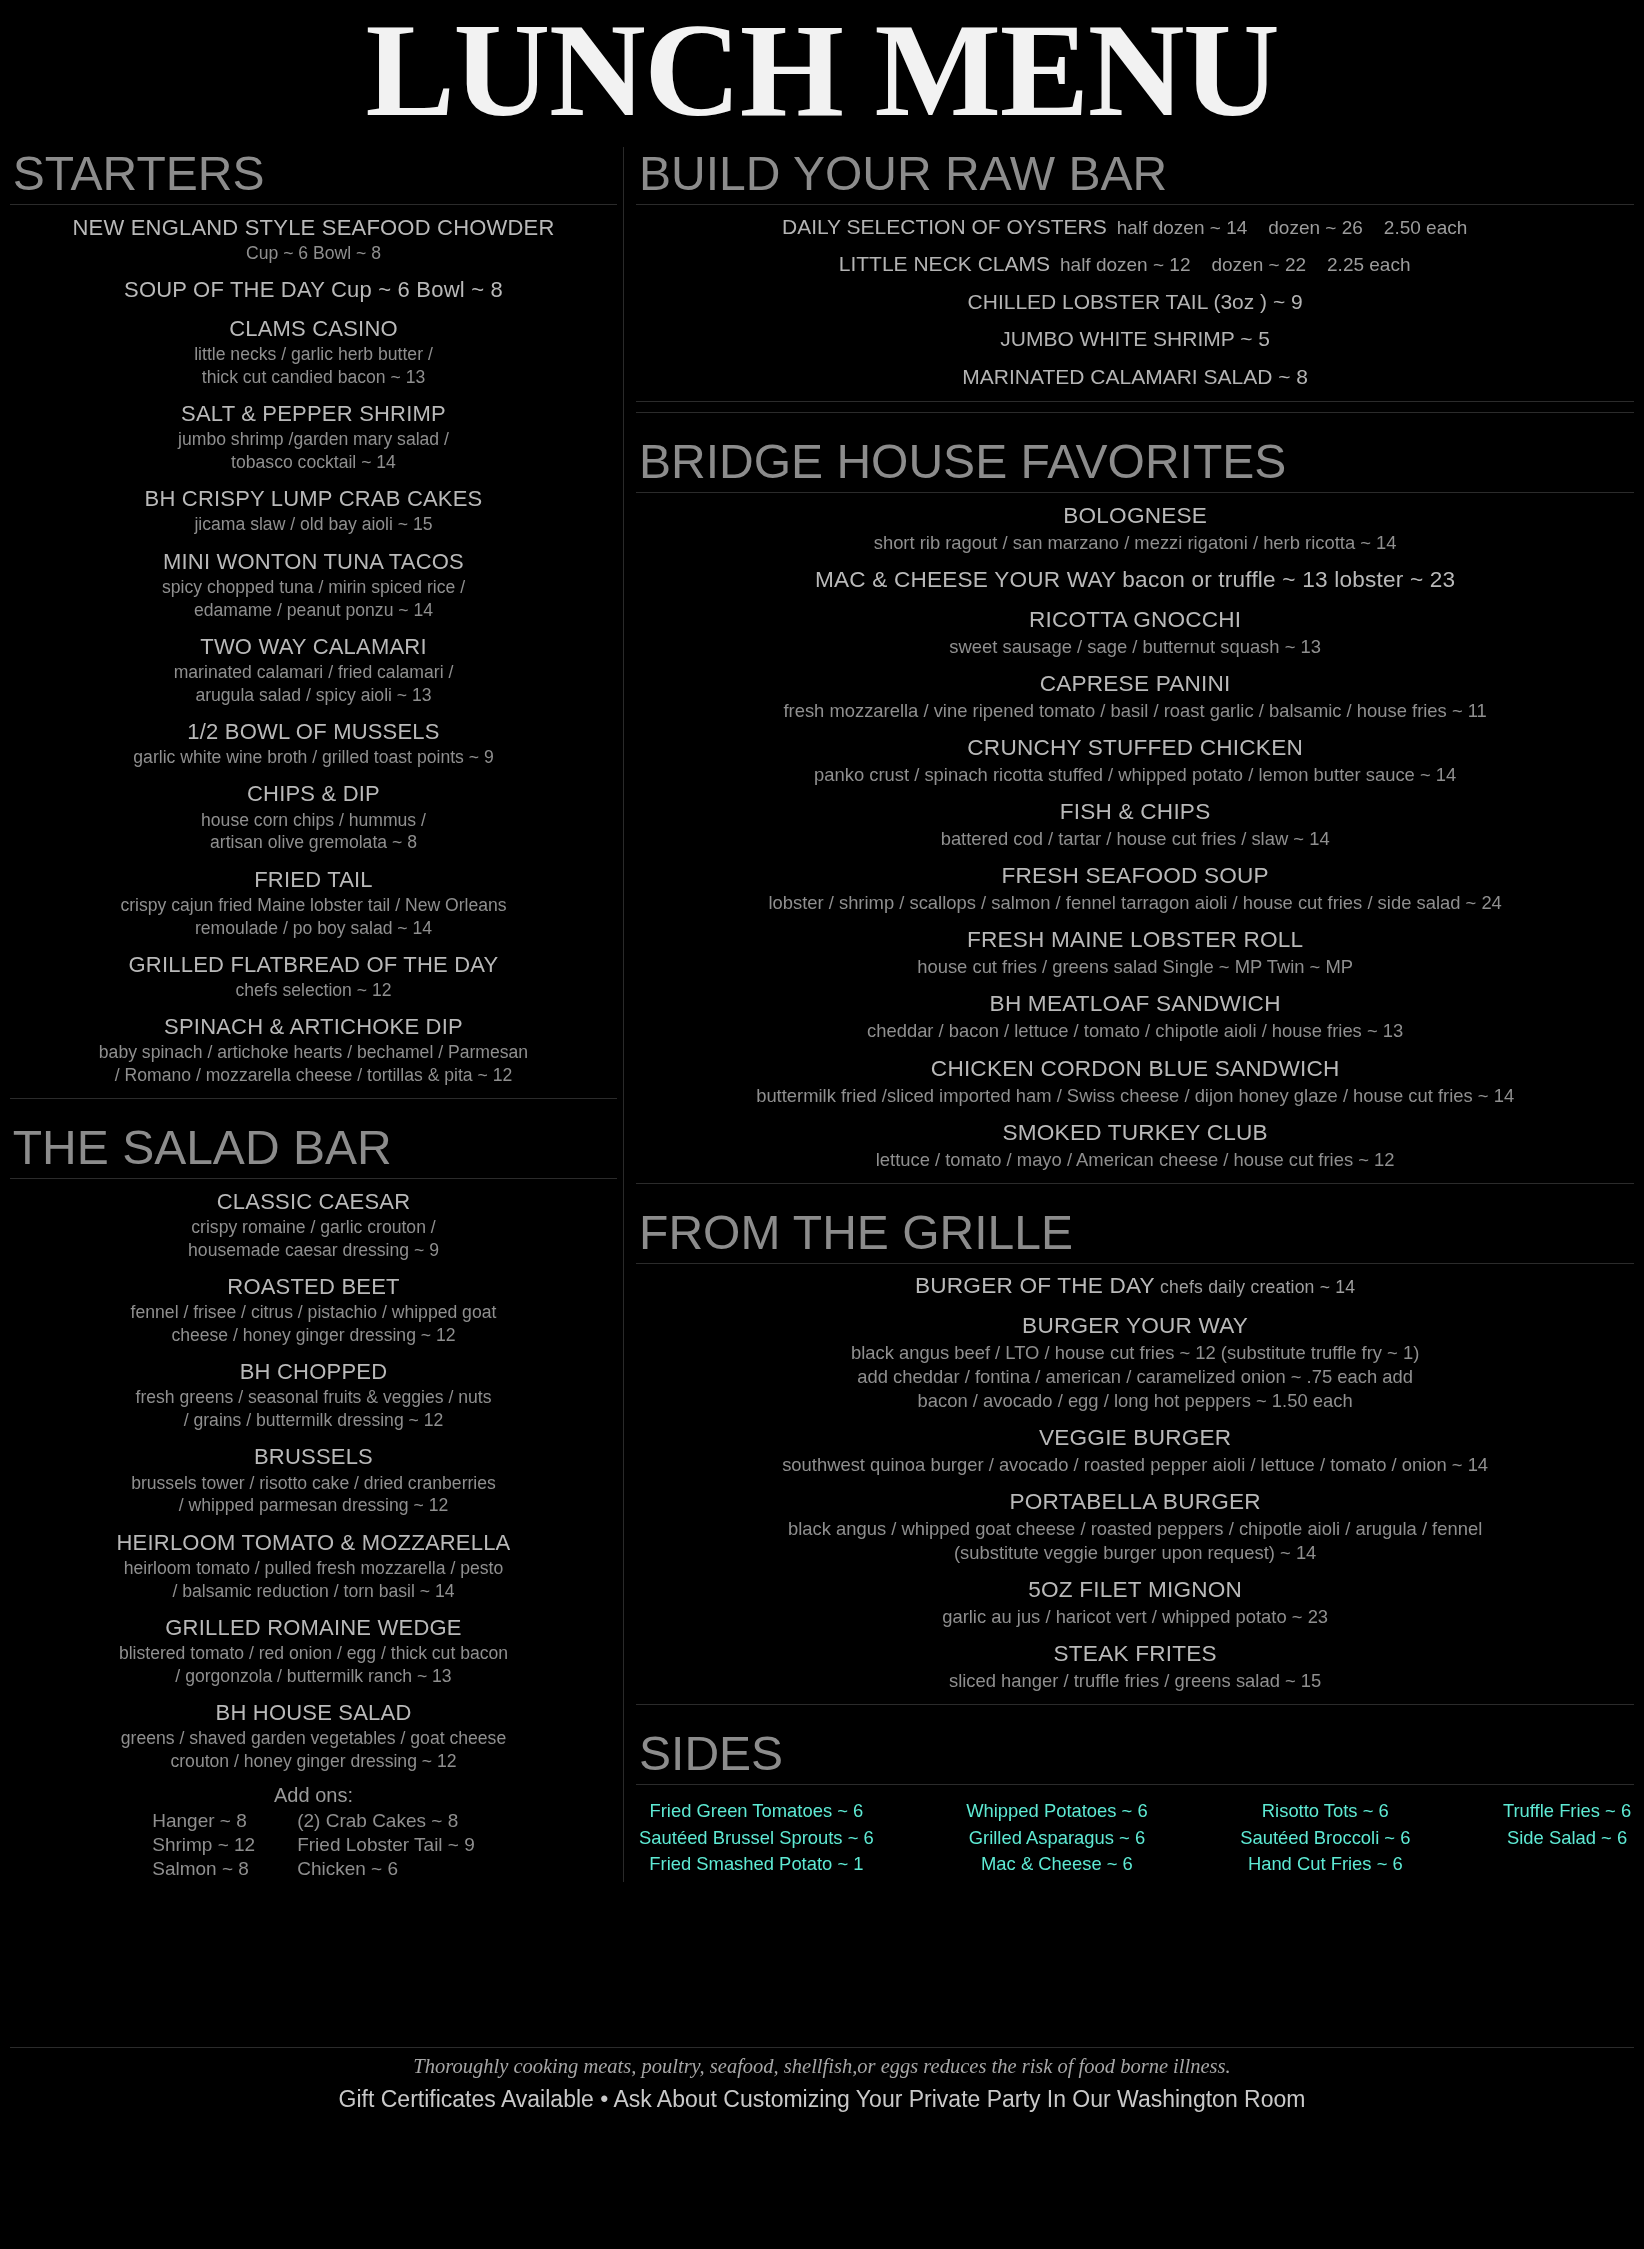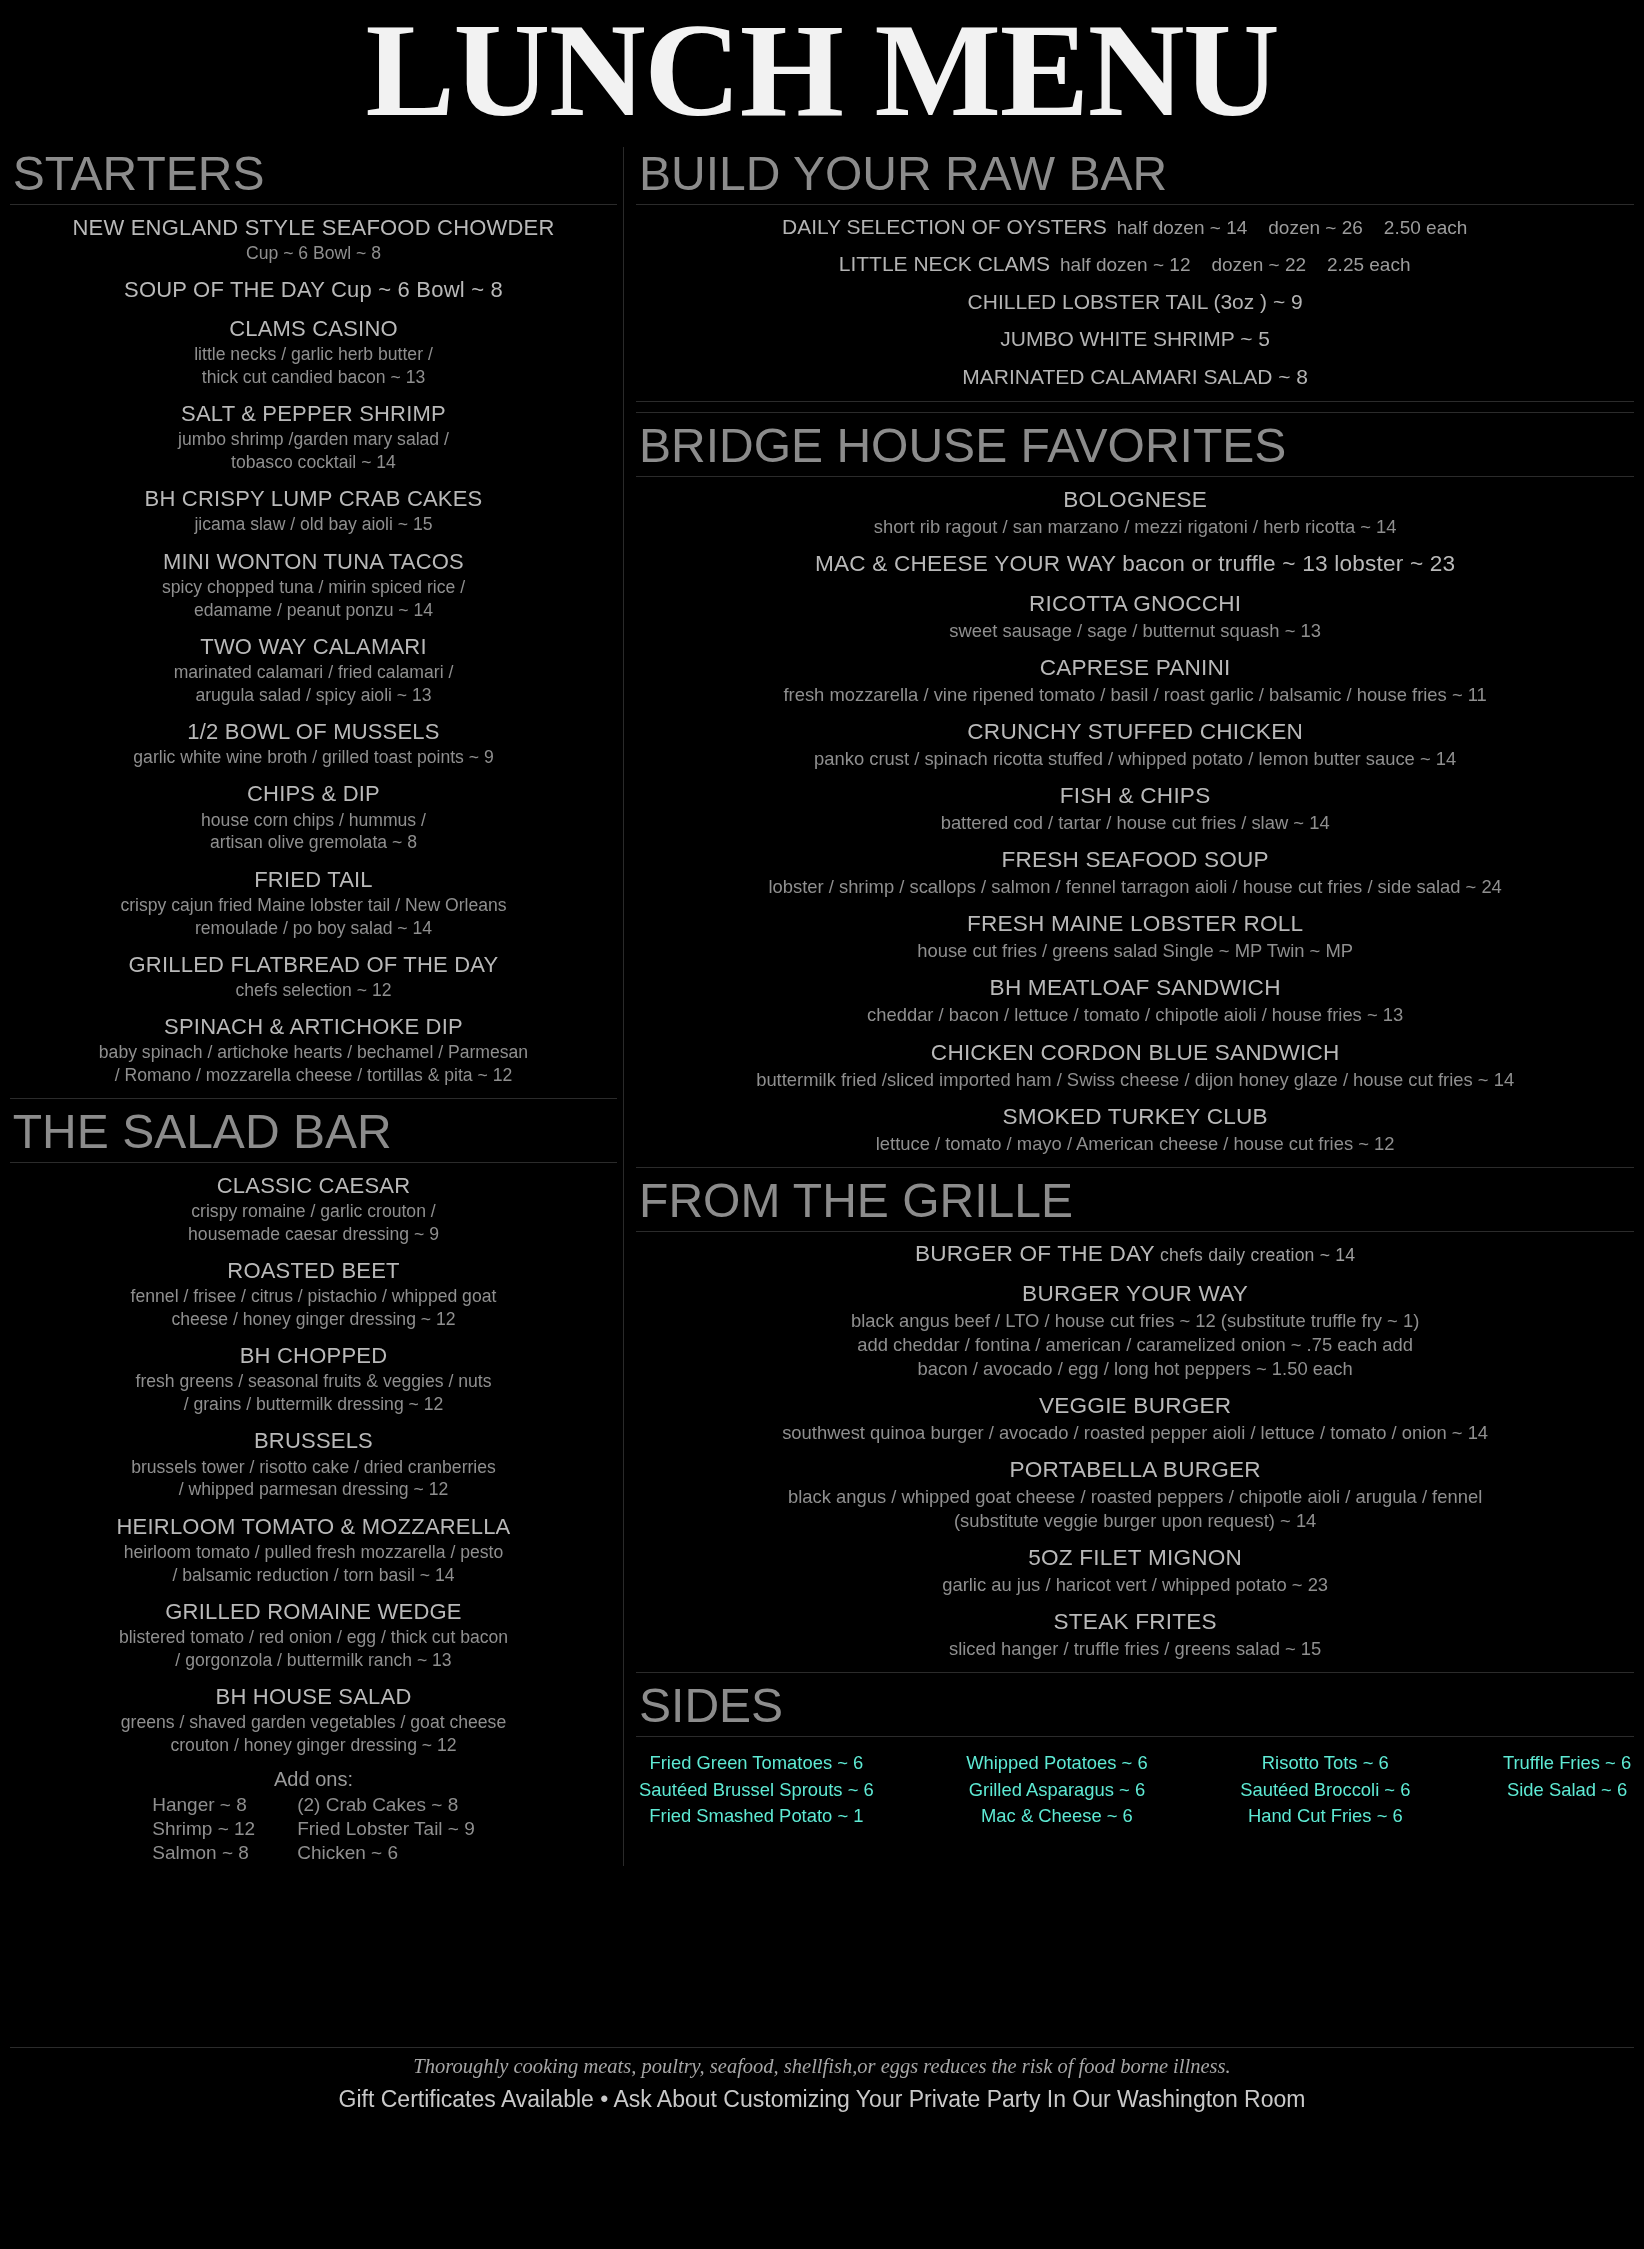--- a/index.html
+++ b/index.html
@@ -55,21 +55,21 @@
     font-size: 48px;
     color: #8c8c8c;
     letter-spacing: 0px;
     line-height: 1.08;
     padding: 1.4px 0 4.2px 2.8px;
     border-bottom: 1.4px solid #2b2b2b;
     margin-bottom: 8.5px;
   }
   .sec-head.sub {
     border-top: 1.4px solid #2b2b2b;
-    padding-top: 7px;
+    padding-top: 23px;
     margin-top: 10px;
   }
   
   .item {
     text-align: center;
     margin-bottom: 11.3px;
   }
   .item .name {
     font-size: 22px;
     color: #b9b9b9;

